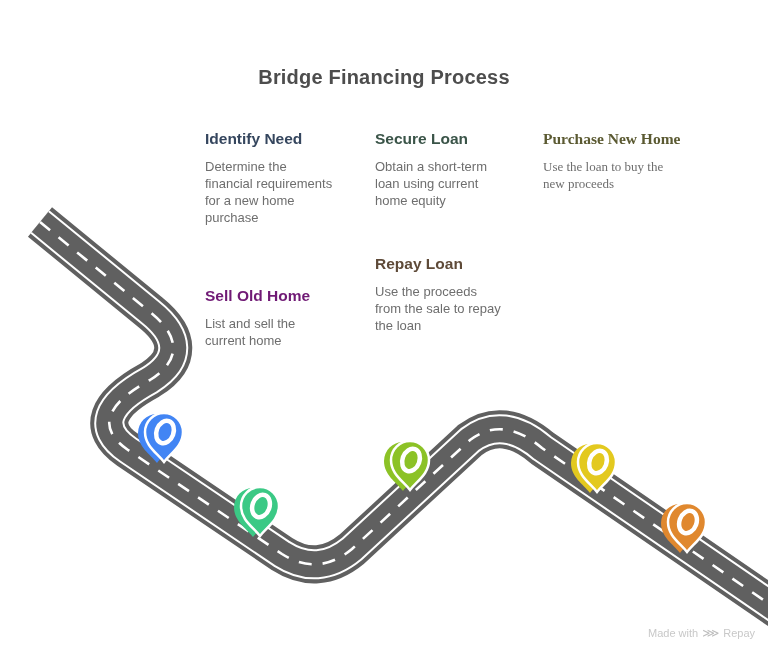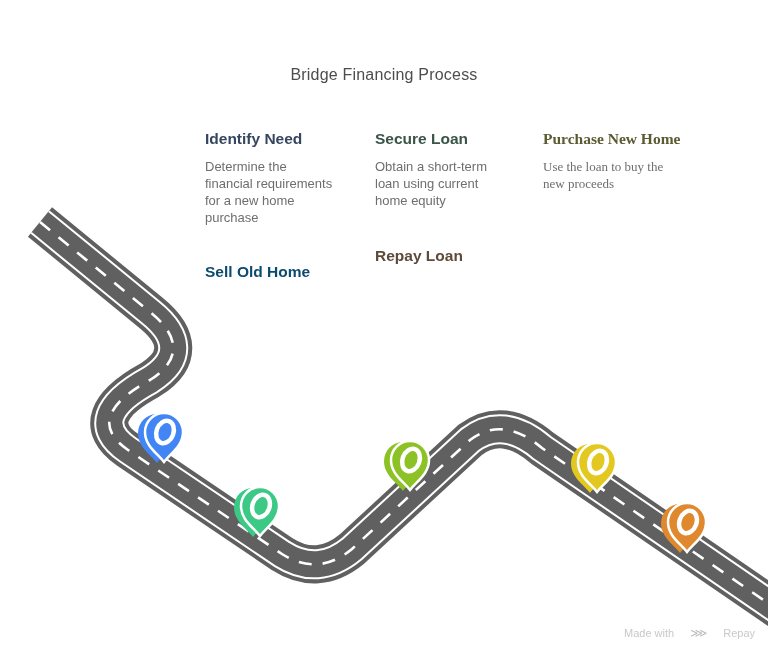--- a/index.html
+++ b/index.html
@@ -7,21 +7,21 @@
     position:relative;
     width:768px;height:661px;
     background:#fff;
     overflow:hidden;
     font-family:"Liberation Sans",sans-serif;
   }
   .diagram-title{
     position:absolute;
     left:0;right:0;top:66px;
     text-align:center;
-    font-size:16px;font-weight:normal;
+    font-size:20px;font-weight:bold;
     color:#4d4d4d;
     letter-spacing:.2px;
   }
   .road-layer{position:absolute;left:0;top:0;}
   .step{
     position:absolute;
     width:152px;
   }
   .step h3{
     margin:0 0 9px 0;
@@ -33,21 +33,21 @@
   .step p{
     margin:0;
     font-size:13px;
     line-height:1.32;
     color:#6e6e6e;
     max-width:128px;
   }
   .watermark{
     position:absolute;
     top:627px;right:13px;
-    display:flex;align-items:center;gap:16px;
+    display:flex;align-items:center;gap:4px;
     font-size:11px;color:#c8c8c8;
   }
   .watermark .napkin-glyph{
     font-size:12px;color:#bdbdbd;line-height:1;
   }
 </style>
 </head>
 <body>
 
 <div class="canvas">
@@ -103,25 +103,27 @@
     <h3 style="color: rgb(53, 70, 94);">Identify Need</h3>
     <p>Determine the financial requirements for a new home purchase</p>
   </div>
 
   <div class="step" style="left:543px;top:130px;font-family:Liberation Serif, serif;">
     <h3 style="color: rgb(91, 90, 50);">Purchase New Home</h3>
     <p>Use the loan to buy the new proceeds</p>
   </div>
 
   <div class="step" style="left:205px;top:263px;">
-    <h3 style="color: #0c4a6e;">Sell Old Home</h3>
+    <h3 style="color: #701a75; margin-top: 24px;">Sell Old Home</h3>
+    <p>List and sell the current home</p>
   </div>
 
-  <div class="step" style="left:375px;top:247px;">
+  <div class="step" style="left:375px;top:255px;">
     <h3 style="color: rgb(94, 74, 56);">Repay Loan</h3>
+    <p>Use the proceeds from the sale to repay the loan</p>
   </div>
 
   <div class="watermark">
     <span>Made with</span>
     <span class="napkin-glyph">⋙</span>
     <span>Repay</span>
   </div>
 
 </div>
 

